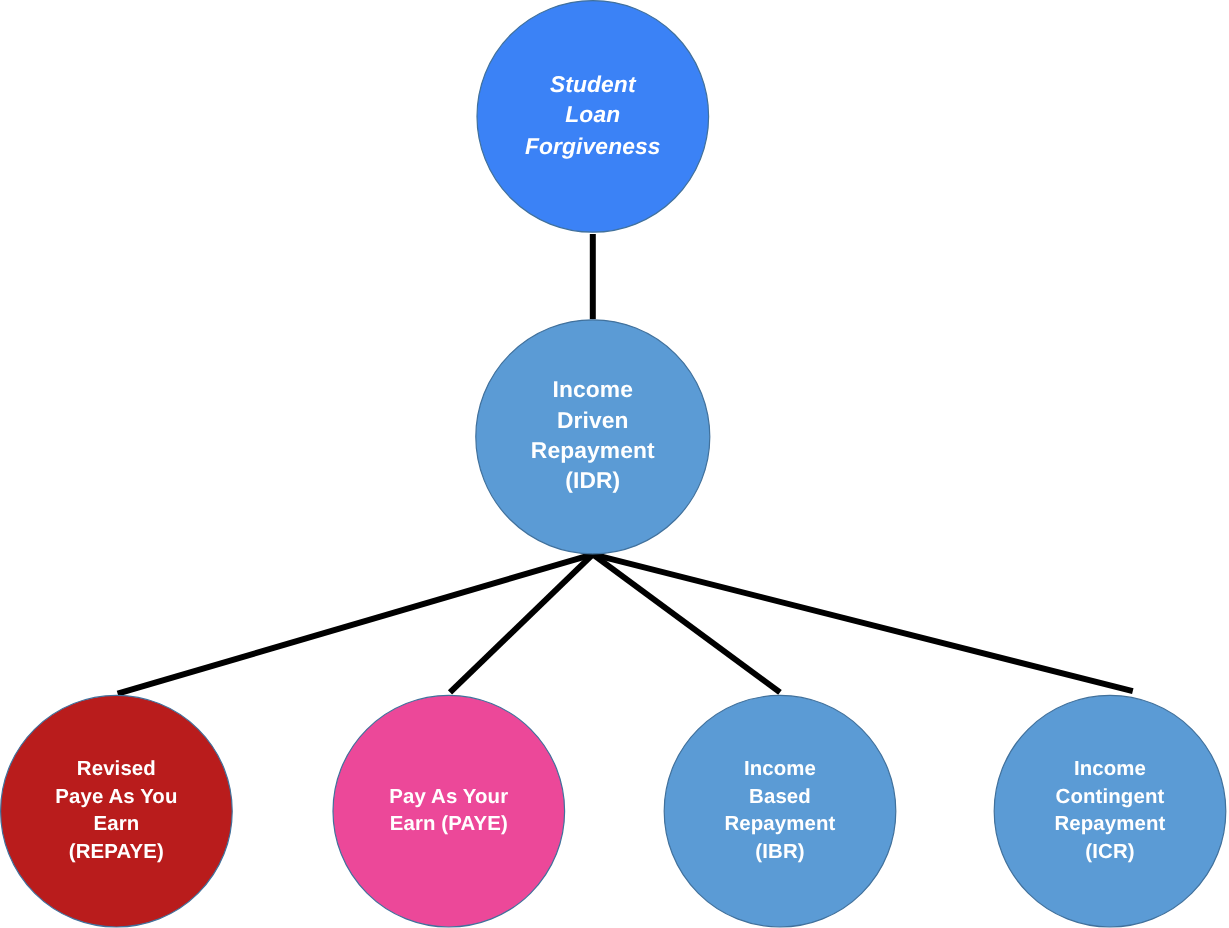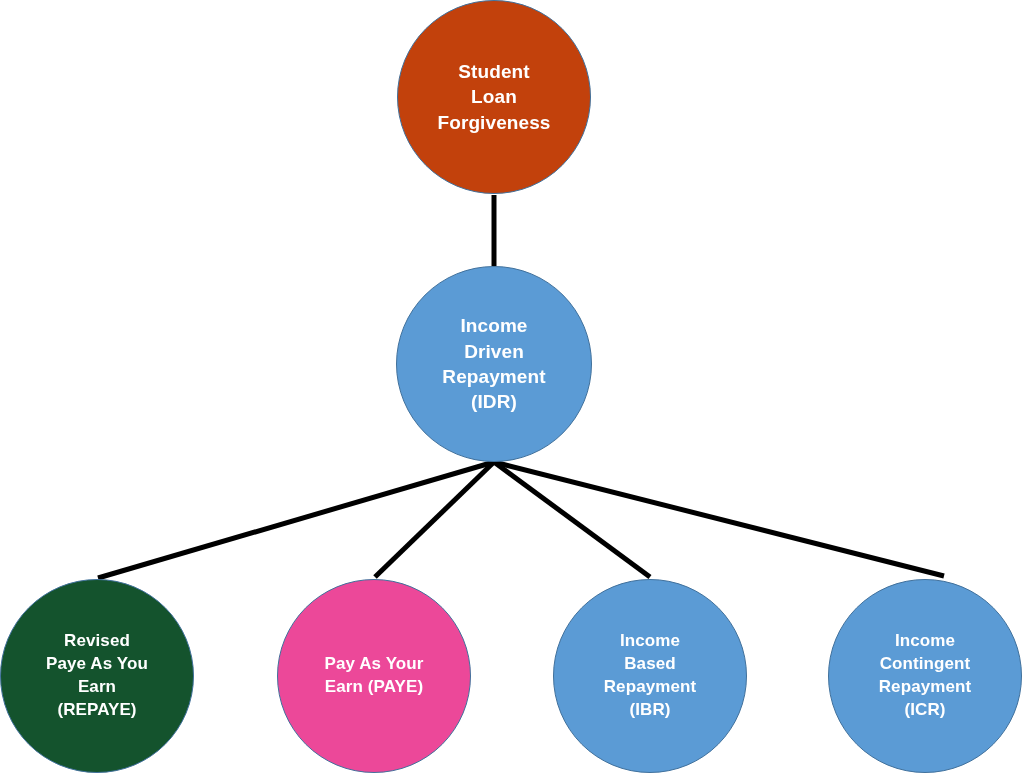--- a/index.html
+++ b/index.html
@@ -57,32 +57,32 @@
     <g id="edge-group">
         <line x1="494" y1="195" x2="494" y2="266" stroke="#000000" stroke-width="5" stroke-linecap="butt"></line>
         <line x1="494" y1="462" x2="98" y2="578" stroke="#000000" stroke-width="5" stroke-linecap="butt"></line>
         <line x1="494" y1="462" x2="375" y2="577" stroke="#000000" stroke-width="5" stroke-linecap="butt"></line>
         <line x1="494" y1="462" x2="650" y2="577" stroke="#000000" stroke-width="5" stroke-linecap="butt"></line>
         <line x1="494" y1="462" x2="944" y2="576" stroke="#000000" stroke-width="5" stroke-linecap="butt"></line>
       </g>
   </svg>
 
   <div id="node-layer">
-      <div class="node" style="left: 397px; top: 0px; width: 194px; height: 194px; background: #c2410c; border: 1px solid rgb(65, 113, 156); color: rgb(255, 255, 255); font-size: 19px;">
+      <div class="node" style="left: 397px; top: 0px; width: 194px; height: 194px; background: #3b82f6; border: 1px solid rgb(65, 113, 156); color: rgb(255, 255, 255); font-size: 19px; font-style: italic;">
         <span class="node-label">Student
 Loan
 Forgiveness</span>
       </div>
       <div class="node" style="left: 396px; top: 266px; width: 196px; height: 196px; background: rgb(91, 155, 213); border: 1px solid rgb(65, 113, 156); color: rgb(255, 255, 255); font-size: 19px;">
         <span class="node-label">Income
 Driven
 Repayment
 (IDR)</span>
       </div>
-      <div class="node" style="left: 0px; top: 579px; width: 194px; height: 194px; background: #14532d; border: 1px solid rgb(65, 113, 156); color: rgb(255, 255, 255); font-size: 17px;">
+      <div class="node" style="left: 0px; top: 579px; width: 194px; height: 194px; background: #b91c1c; border: 1px solid rgb(65, 113, 156); color: rgb(255, 255, 255); font-size: 17px;">
         <span class="node-label">Revised
 Paye As You
 Earn
 (REPAYE)</span>
       </div>
       <div class="node" style="left: 277px; top: 579px; width: 194px; height: 194px; background: #ec4899; border: 1px solid rgb(65, 113, 156); color: rgb(255, 255, 255); font-size: 17px;">
         <span class="node-label">Pay As Your
 Earn (PAYE)</span>
       </div>
       <div class="node" style="left: 553px; top: 579px; width: 194px; height: 194px; background: rgb(91, 155, 213); border: 1px solid rgb(65, 113, 156); color: rgb(255, 255, 255); font-size: 17px;">

